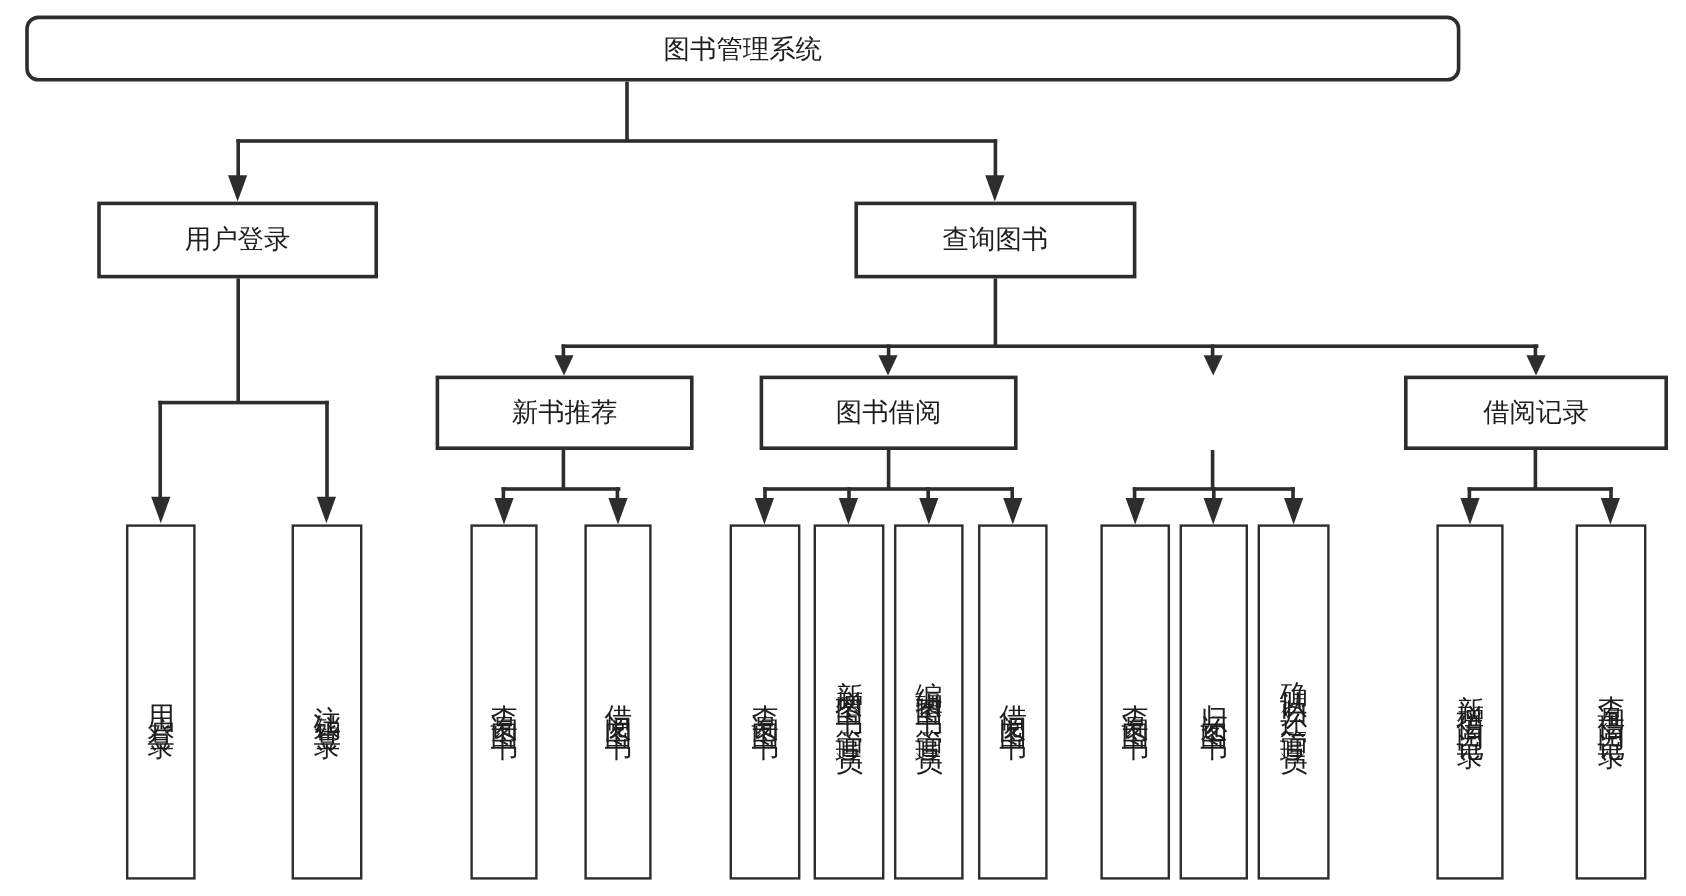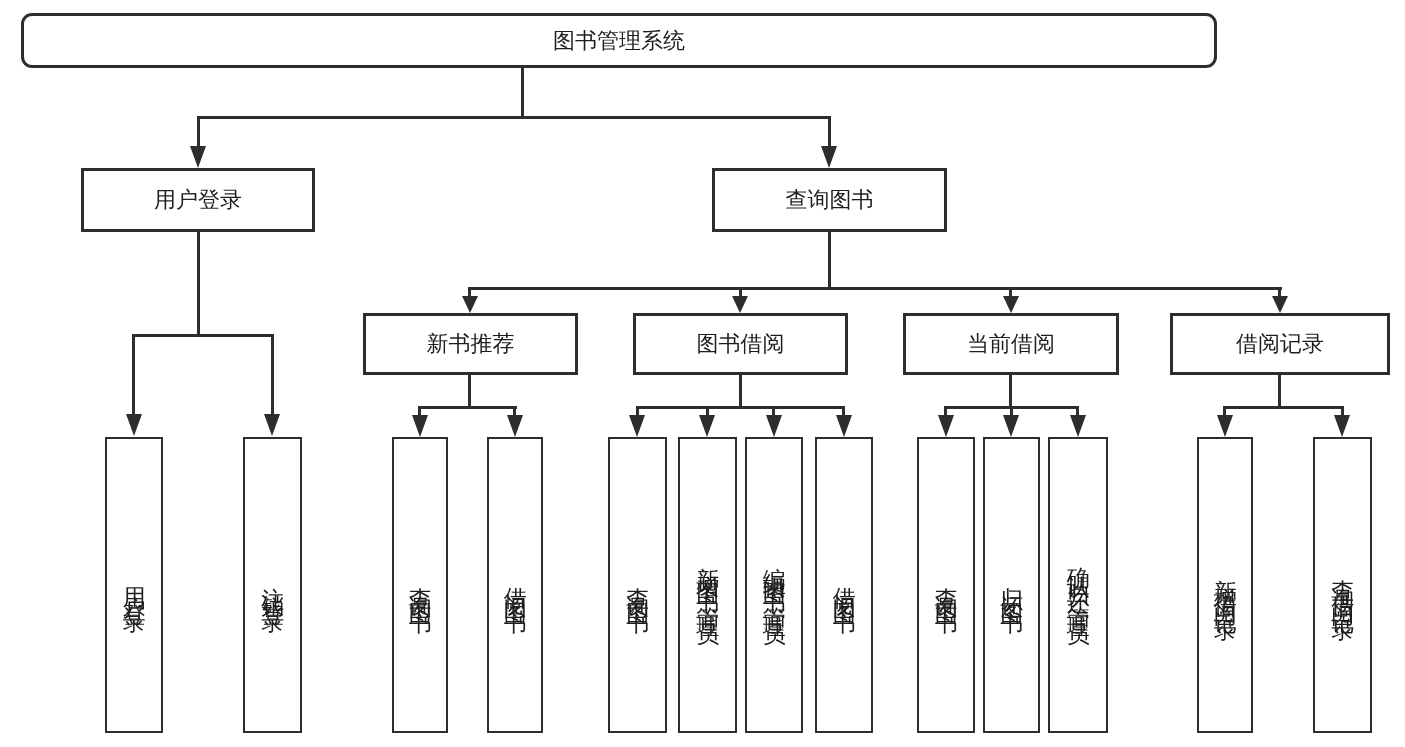--- a/index.html
+++ b/index.html
@@ -72,23 +72,20 @@
   <div class="vline" style="left:1009px; top:287px; height:10px;"></div>
   <div class="arrow sm" style="left:1003px; top:296px;"></div>
   <div class="vline" style="left:1278px; top:287px; height:10px;"></div>
   <div class="arrow sm" style="left:1272px; top:296px;"></div>
 
   <div class="box" style="left:363px; top:313px; width:215px; height:62px;">
     <span>新书推荐</span>
   </div>
   <div class="box" style="left:633px; top:313px; width:215px; height:62px;">
     <span>图书借阅</span>
-  </div>
-  <div class="box" style="left:903px; top:313px; width:216px; height:62px;">
-    <span>当前借阅</span>
   </div>
   <div class="box" style="left:1170px; top:313px; width:220px; height:62px;">
     <span>借阅记录</span>
   </div>
 
   <div class="vline" style="left:468px; top:375px; height:33px;"></div>
   <div class="vline" style="left:739px; top:375px; height:33px;"></div>
   <div class="vline" style="left:1009px; top:375px; height:33px;"></div>
   <div class="vline" style="left:1278px; top:375px; height:33px;"></div>
 

